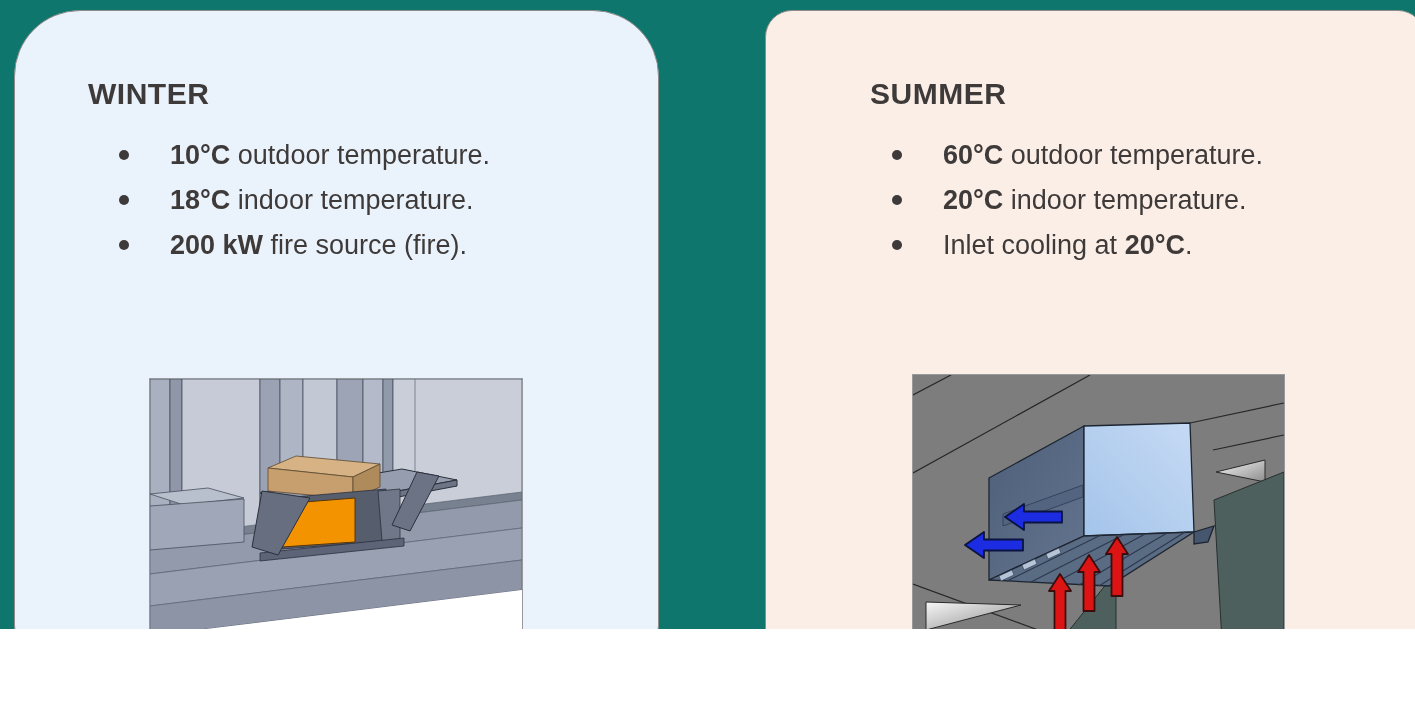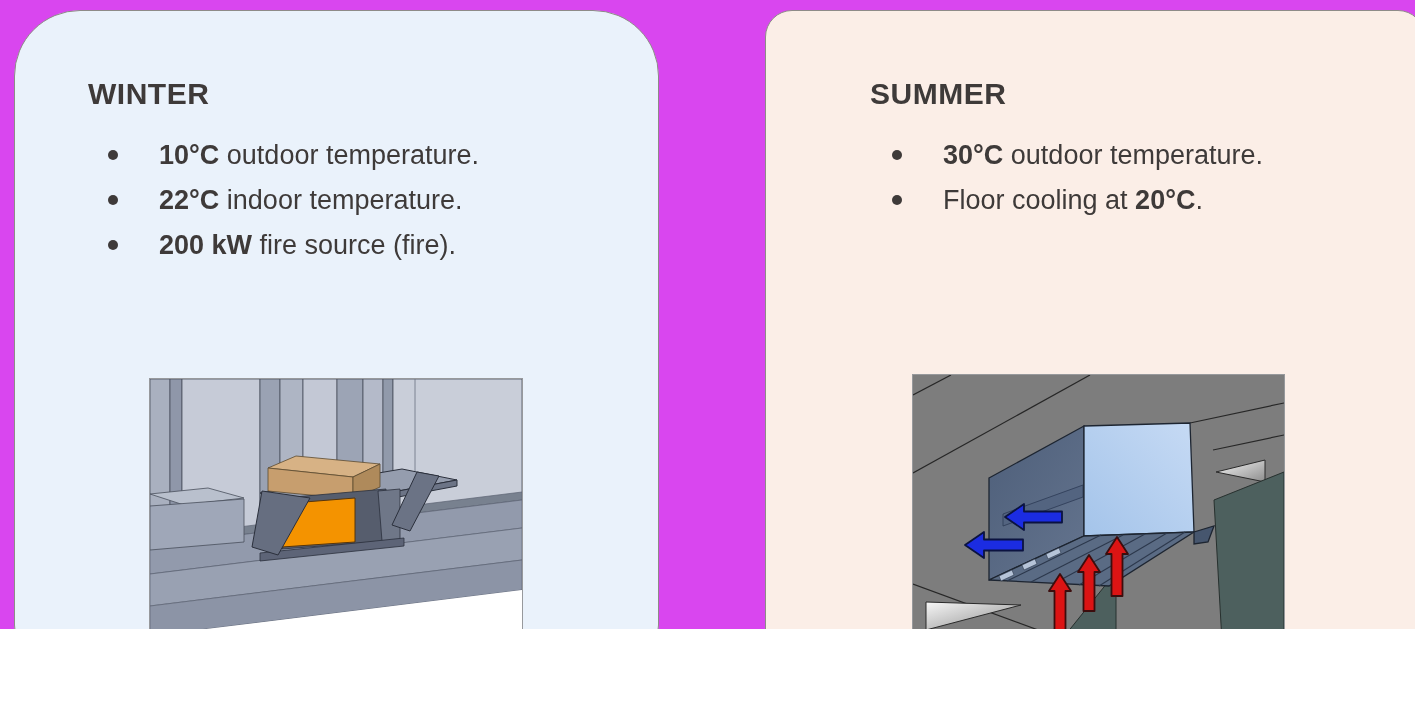--- a/index.html
+++ b/index.html
@@ -1,44 +1,44 @@
 <!DOCTYPE html>
 <html><head>
 <meta charset="utf-8">
 <style>
   html,body{margin:0;padding:0;background:#ffffff;}
-  .canvas{position:relative;width:1415px;height:629px;background:#d946ef;overflow:hidden;
+  .canvas{position:relative;width:1415px;height:629px;background:#0f766e;overflow:hidden;
           font-family:"Liberation Sans",sans-serif;color:#3e3a39;}
   .card{position:absolute;top:10px;height:681px;border:1px solid #8e8b88;border-radius:66px;box-sizing:border-box;}
   .card.winter{left:14px;width:645px;background:#eaf2fb;}
   .card.summer{left:765px;width:660px;background:#fbeee7;border-radius:27px;}
   .card h2{position:absolute;margin:0;top:66px;font-size:30px;font-weight:700;color:#3e3a39;letter-spacing:.5px;}
   .winter h2{left:73px;}
   .summer h2{left:104px;}
   .card ul{position:absolute;top:122px;margin:0;padding:0;list-style:none;}
-  .winter ul{left:93px;}
+  .winter ul{left:104px;}
   .summer ul{left:126px;}
   .card li{position:relative;padding-left:51px;font-size:27px;line-height:45px;white-space:nowrap;}
   .card li::before{content:"";position:absolute;left:0;top:17px;width:10px;height:10px;border-radius:50%;background:#3e3a39;}
   .card b{font-weight:700;}
   .img-frame{position:absolute;border:1px solid #97999c;background:#fff;}
   .winter-img{left:134px;top:367px;width:372px;height:277px;}
   .summer-img{left:146px;top:363px;width:371px;height:284px;}
   .img-frame svg{display:block;width:100%;height:100%;}
 </style>
 </head>
 <body>
 
 <div class="canvas">
 
   <section class="card winter">
     <h2>WINTER</h2>
     <ul>
         <li><b>10°C</b><span> outdoor temperature.</span></li>
-        <li><b>22°C</b><span> indoor temperature.</span></li>
+        <li><b>18°C</b><span> indoor temperature.</span></li>
         <li><b>200 kW</b><span> fire source (fire).</span></li>
       </ul>
 
     <div class="img-frame winter-img">
       <svg viewBox="0 0 372 277" preserveAspectRatio="none">
 
         <g stroke="#4a505e" stroke-width="0.8">
           <rect x="0" y="0" width="20" height="200" fill="#a9b0bf"></rect>
           <rect x="20" y="0" width="12" height="200" fill="#8f97a9"></rect>
           <rect x="32" y="0" width="78" height="200" fill="#c6cbd7"></rect>
@@ -83,22 +83,23 @@
           <polygon points="112,112 160,119 128,176 102,168" fill="#666e80"></polygon>
           <polygon points="267,93 289,97 260,152 242,146" fill="#6b7385"></polygon>
         </g>
       </svg>
     </div>
   </section>
 
   <section class="card summer">
     <h2>SUMMER</h2>
     <ul>
-        <li><b>30°C</b><span> outdoor temperature.</span></li>
-        <li><span>Floor cooling at </span><b>20°C</b><span>.</span></li>
+        <li><b>60°C</b><span> outdoor temperature.</span></li>
+        <li><b>20°C</b><span> indoor temperature.</span></li>
+        <li><span>Inlet cooling at </span><b>20°C</b><span>.</span></li>
       </ul>
 
     <div class="img-frame summer-img">
       <svg viewBox="0 0 371 284" preserveAspectRatio="none">
         <defs>
           <linearGradient id="gCube" x1="0" y1="1" x2="1" y2="0">
             <stop offset="0" stop-color="#a4c4ea"></stop>
               <stop offset="1" stop-color="#c6daf4"></stop>
           </linearGradient>
           <linearGradient id="gSide" x1="0" y1="0" x2="1" y2="1">

